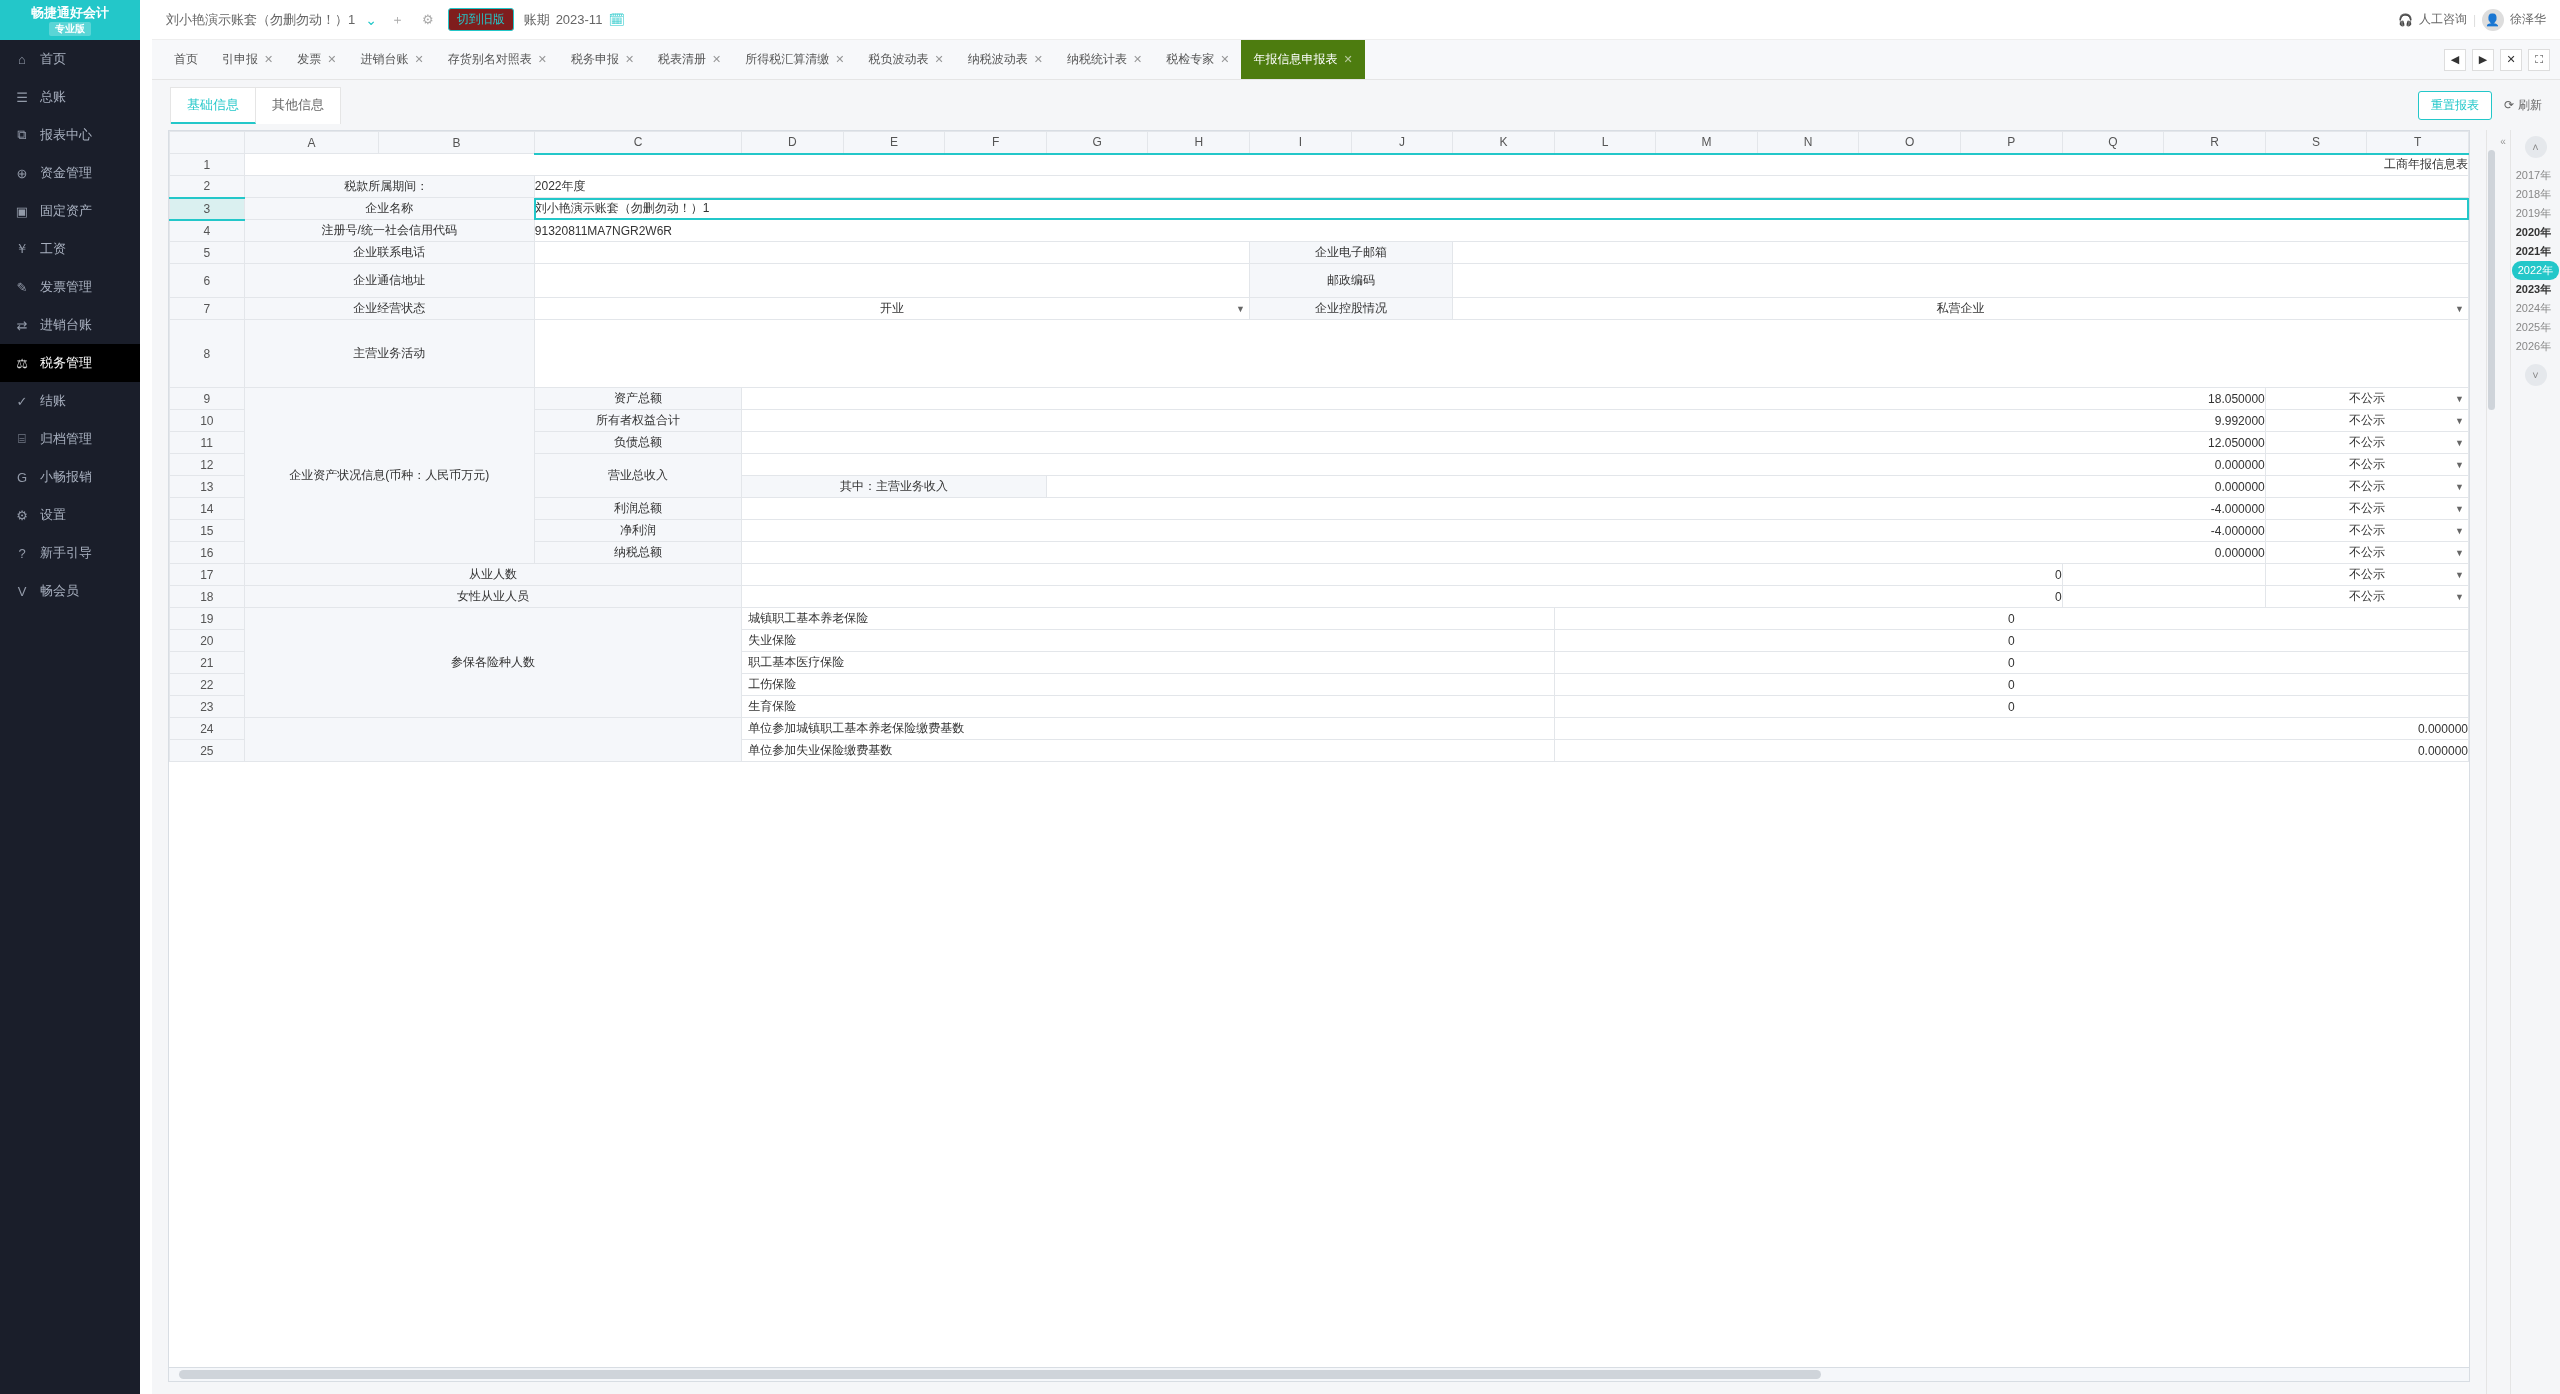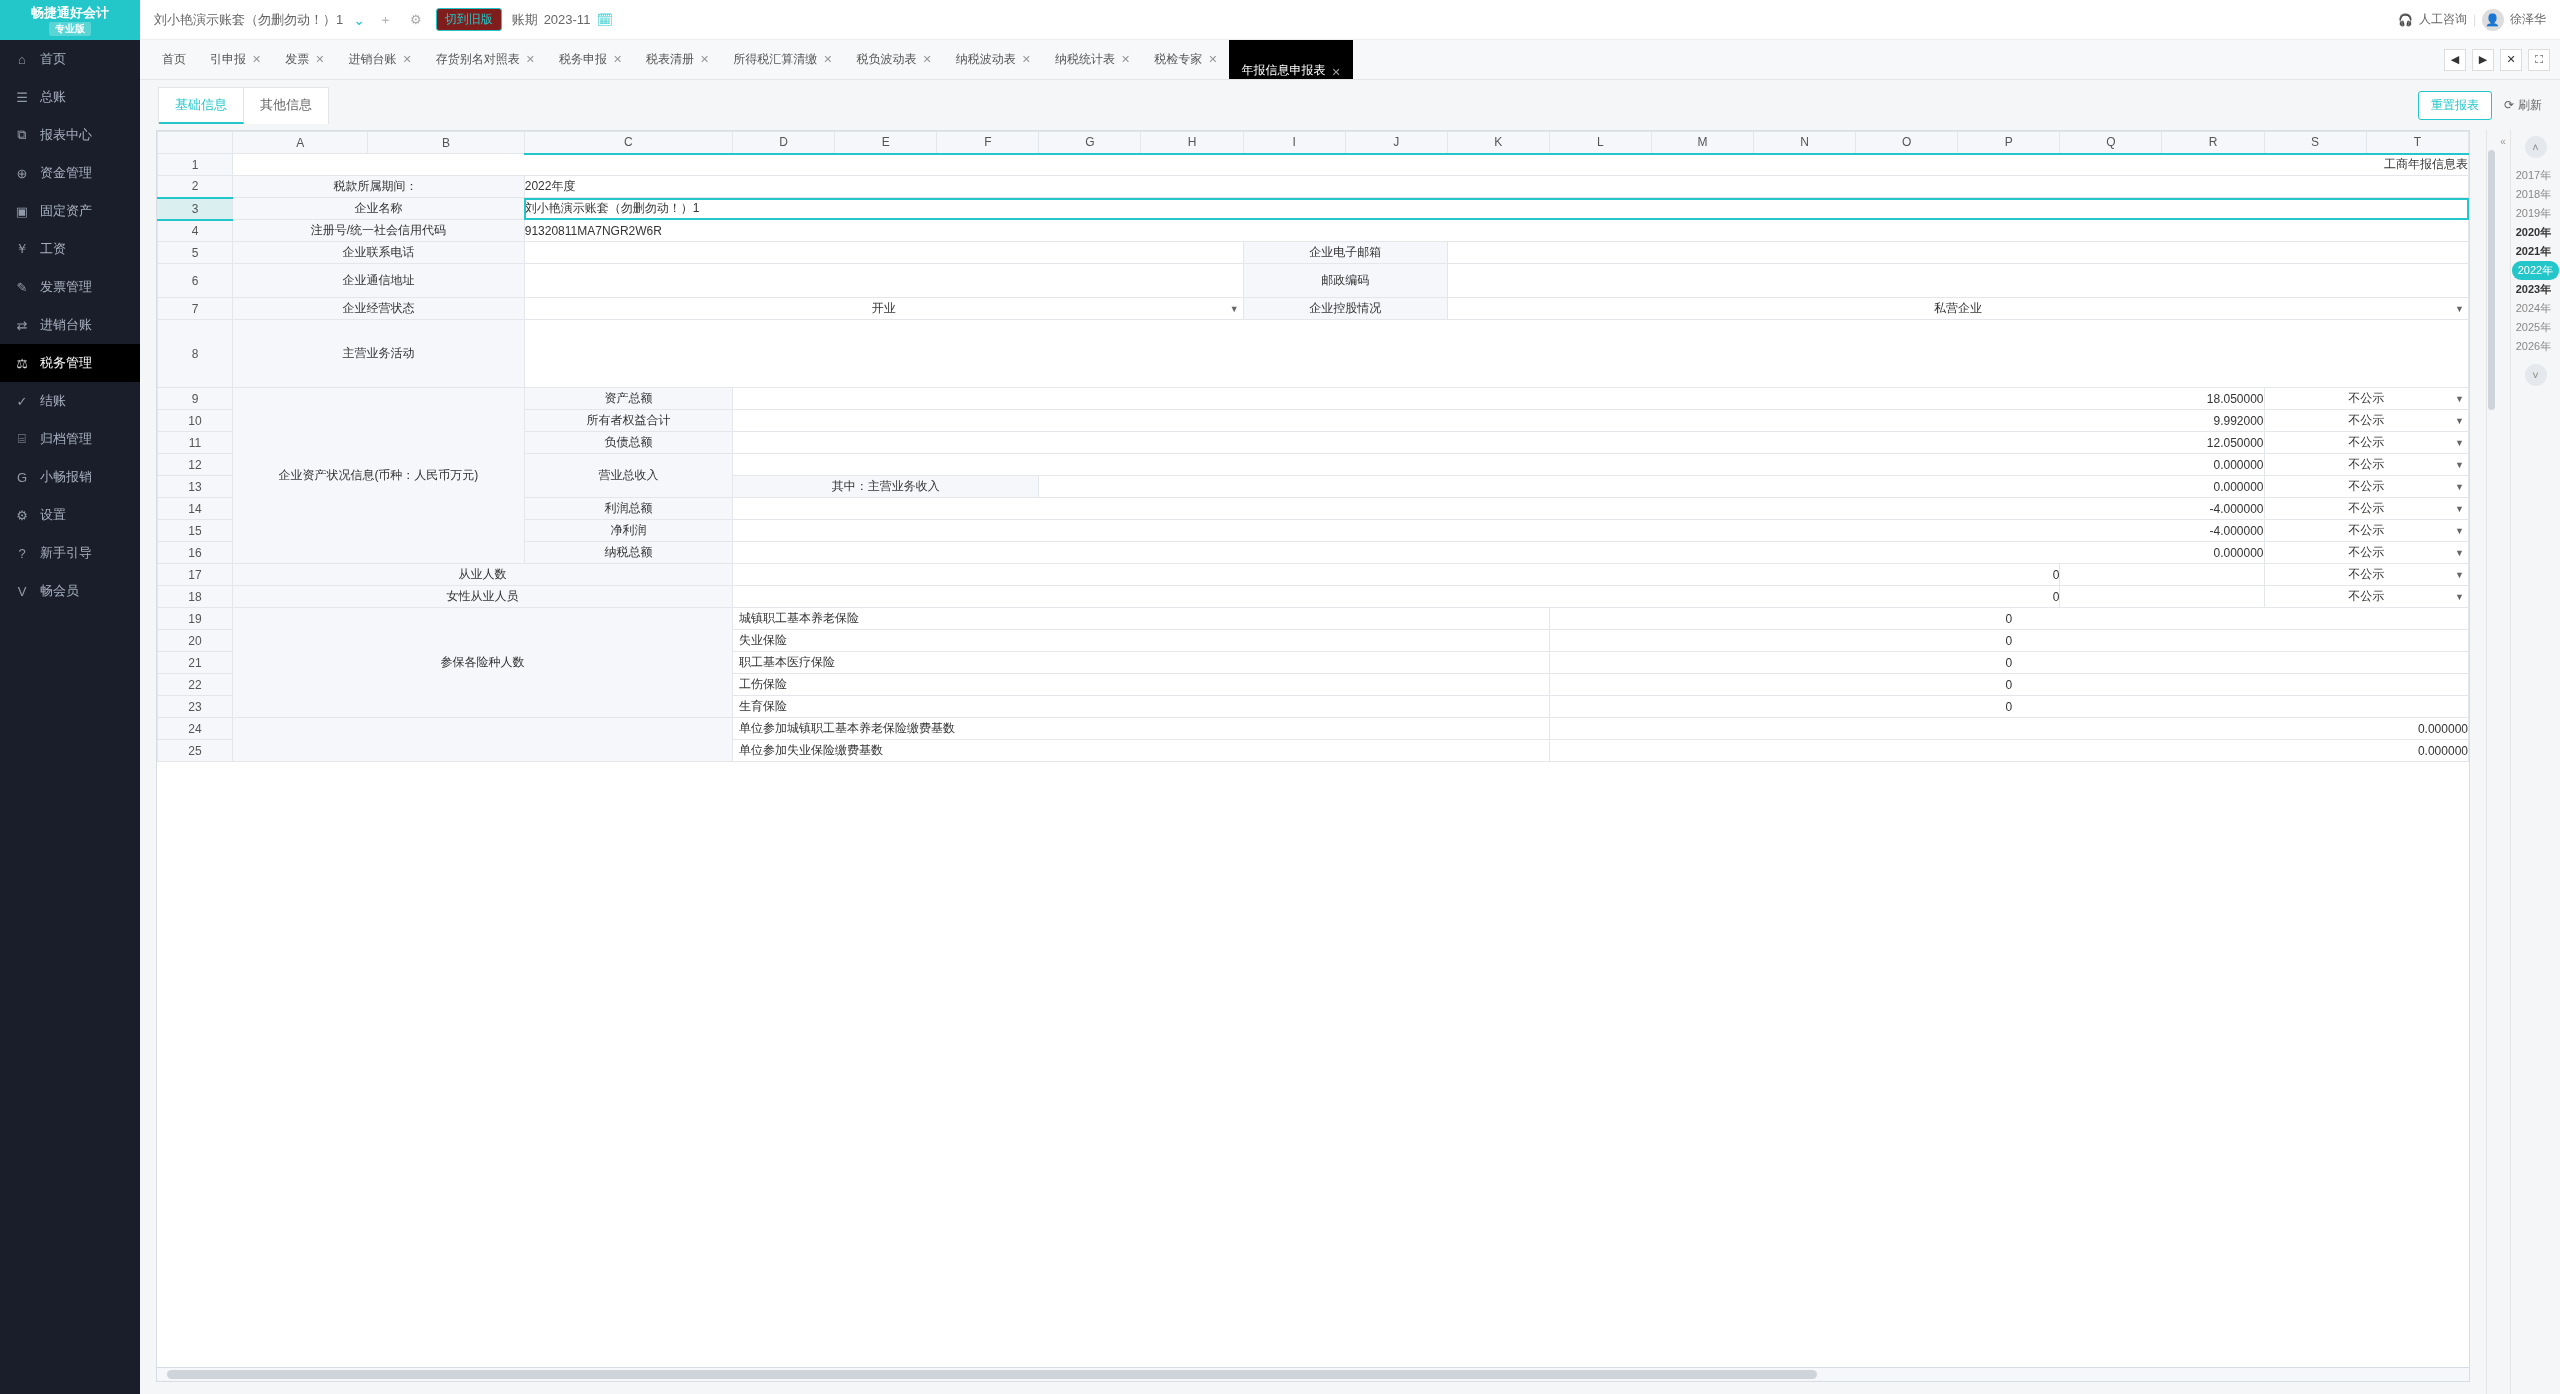--- a/index.html
+++ b/index.html
@@ -1,17 +1,17 @@
 <!DOCTYPE html>
 <html><head>
 <meta charset="utf-8">
 <style>
 * { margin: 0; padding: 0; box-sizing: border-box; }
 body { font-family: "Microsoft YaHei", Arial, sans-serif; font-size: 13px; color: #333; background: #fff; overflow: hidden; }
-.app { display: flex; height: 100vh; width: 100vw; }
+.app { display: flex; height: 100vh; width: 100vw; gap: 12px; }
 
 
 .sidebar { width: 140px; background: #1a1e2a; color: #a8b0bf; flex-shrink: 0; display: flex; flex-direction: column; }
 .sb-logo { height: 40px; background: #23c7c9; display: flex; align-items: center; justify-content: center; color: #fff; font-size: 14px; font-weight: bold; flex-direction: column; gap: 0; padding: 2px 0; }
 .sb-logo-top { font-size: 13px; }
 .sb-logo-sub { font-size: 10px; background: rgba(255,255,255,.25); padding: 0 6px; border-radius: 2px; }
 .sb-item { display: flex; align-items: center; gap: 10px; padding: 10px 14px; font-size: 13px; cursor: pointer; }
 .sb-item.active { background: #000; color: #fff; }
 .sb-icon { width: 16px; height: 16px; display: inline-flex; align-items: center; justify-content: center; opacity: .85; }
 
@@ -22,21 +22,21 @@
 .tb-chev { color: #23c7c9; font-size: 14px; }
 .tb-icon { color: #aaa; cursor: pointer; padding: 2px 4px; }
 .tb-btn { border: 1px solid #23c7c9; color: #23c7c9; padding: 2px 8px; border-radius: 3px; font-size: 12px; cursor: pointer; background: #7f1d1d; }
 .tb-period { color: #666; display: flex; align-items: center; gap: 6px; }
 .tb-user { display: flex; align-items: center; gap: 6px; color: #666; font-size: 12px; }
 .tb-avatar { width: 22px; height: 22px; border-radius: 50%; background: #ddd; display: inline-flex; align-items: center; justify-content: center; color: #fff; }
 
 
 .tabstrip { height: 40px; background: #f7f8fa; display: flex; align-items: center; padding: 0 10px; gap: 0; border-bottom: 1px solid #e5e5e5; overflow: hidden; }
 .tab { padding: 0 12px; height: 100%; display: flex; align-items: center; gap: 6px; font-size: 12px; color: #555; cursor: pointer; white-space: nowrap; }
-.tab.active { background: #000000; color: #fff; align-items: flex-end; }
+.tab.active { background: #4d7c0f; color: #fff; }
 .tab .close { font-size: 11px; opacity: .6; }
 .tabstrip-right { margin-left: auto; display: flex; align-items: center; gap: 6px; }
 .tabstrip-right .nav-btn { width: 22px; height: 22px; display: flex; align-items: center; justify-content: center; border: 1px solid #ddd; background: #fff; cursor: pointer; font-size: 11px; }
 
 
 .subrow { height: 50px; display: flex; align-items: center; padding: 0 18px; background: #f5f6f8; }
 .subtabs { display: flex; background: #fff; border: 1px solid #e5e5e5; border-bottom: none; text-align: center; }
 .subtab { padding: 8px 16px; font-size: 13px; cursor: pointer; color: #666; border-right: 1px solid #e5e5e5; }
 .subtab.active { color: #23c7c9; background: #fff; border-bottom: 2px solid #23c7c9; }
 .subtab:last-child { border-right: none; }

